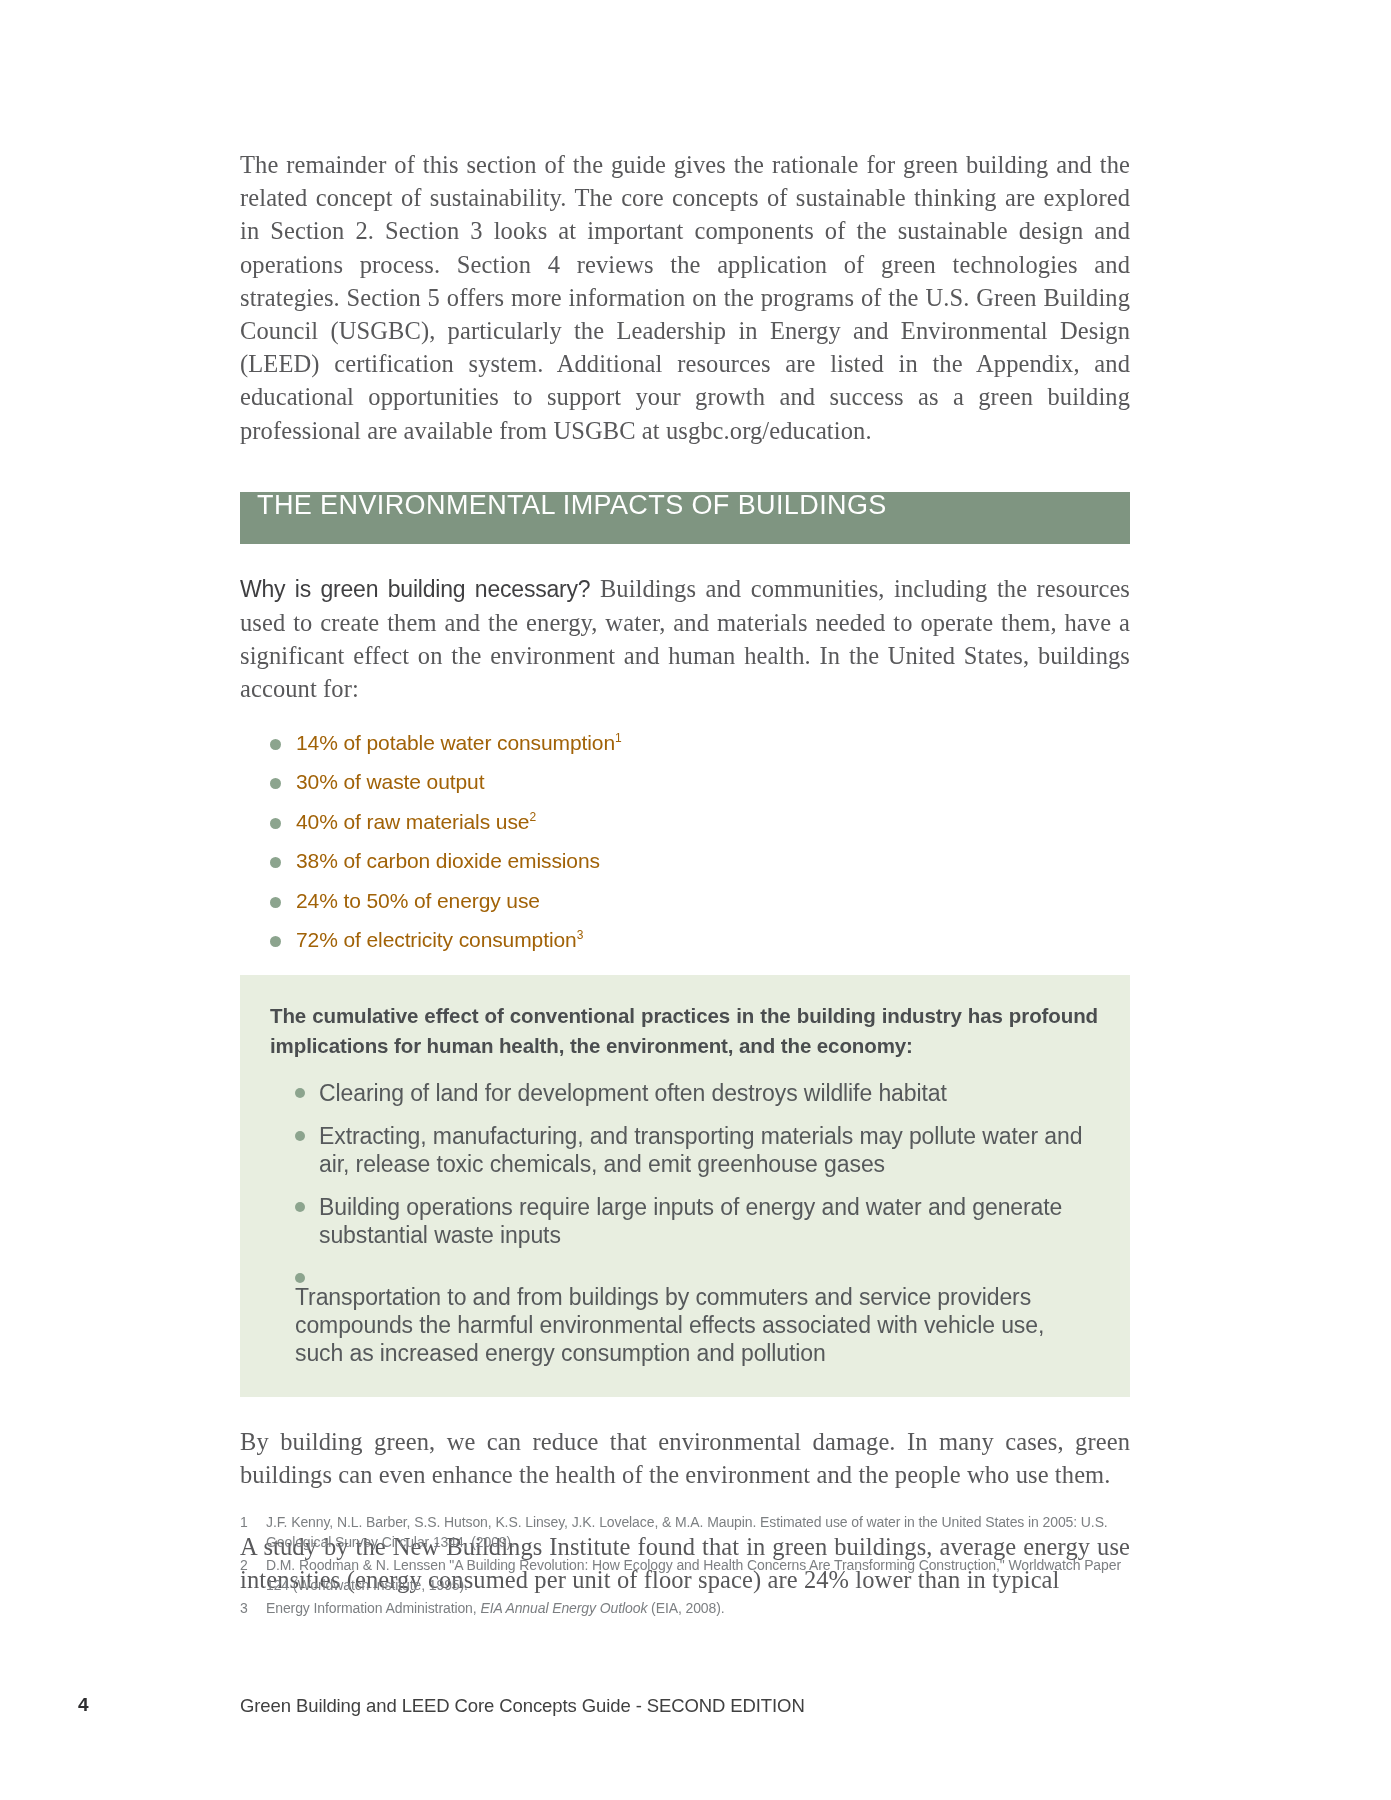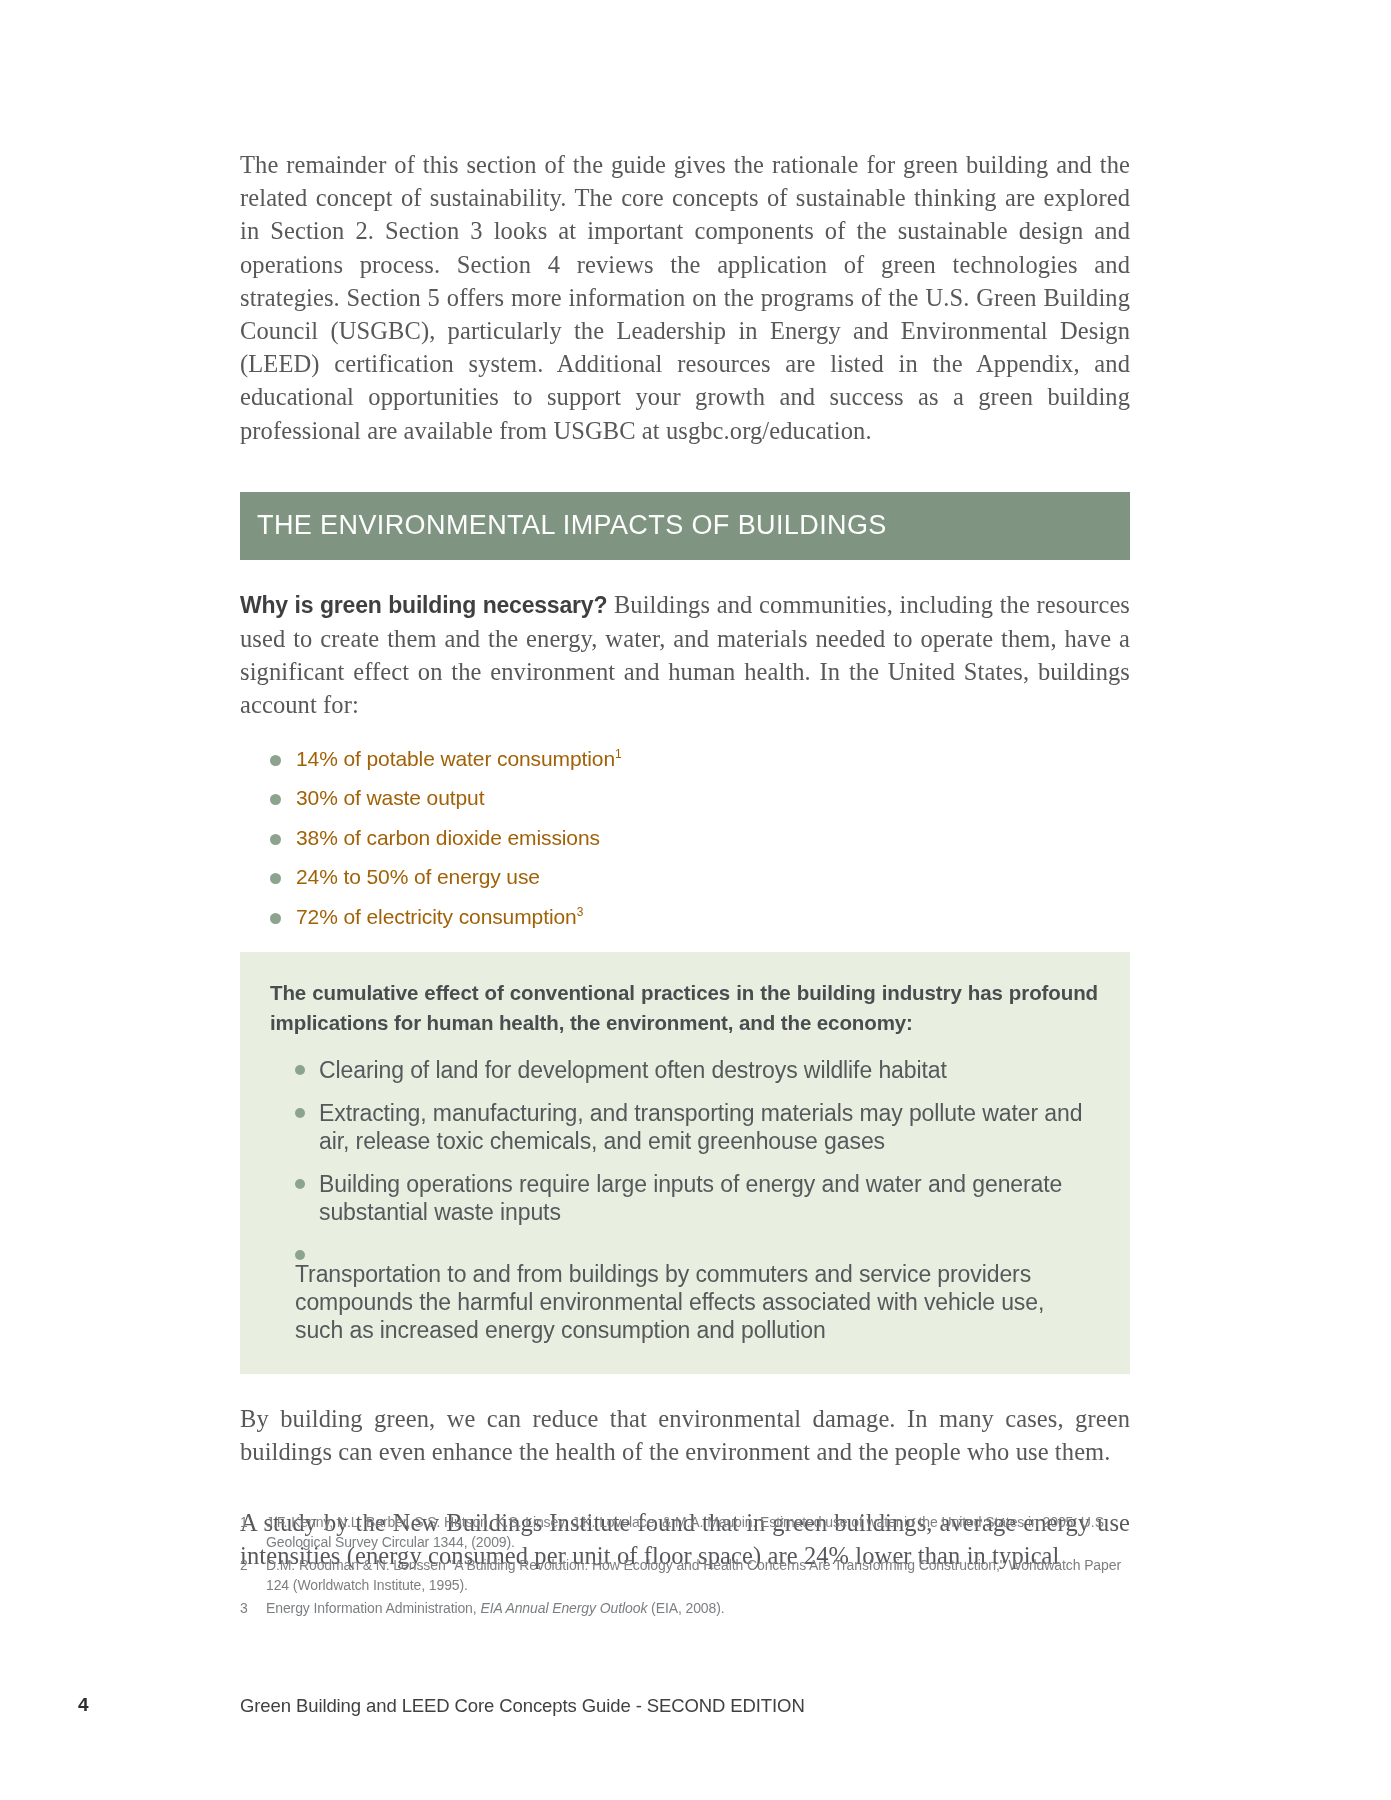--- a/index.html
+++ b/index.html
@@ -39,41 +39,41 @@
     letter-spacing: 0.1px;
   }
   .body-para .lnk {
     color: #58585a;
   }
 
   
   .section-banner {
     margin-top: 45px;
     background: #7f9581;
-    height: 68px;
+    height: 52px;
     display: flex;
-    align-items: center;
+    align-items: flex-start;
     padding-left: 17px;
   }
   .section-banner-title {
     font-family: "Liberation Sans", sans-serif;
     font-size: 27px;
     font-weight: 400;
     color: #ffffff;
     letter-spacing: 0.4px;
     line-height: 1;
   }
 
   
   .lead-para {
     margin-top: 28px;
   }
   .lead-in {
     font-family: "Liberation Sans", sans-serif;
-    font-weight: bold;
+    font-weight: normal;
     font-size: 23px;
     color: #3f3f41;
     letter-spacing: -0.2px;
   }
 
   
   .fact-list {
     margin: 24px 0 0 0;
     padding: 0;
     list-style: none;
@@ -227,20 +227,24 @@
     <p class="body-para lead-para"><span class="lead-in">Why is green building necessary?</span><span> Buildings and communities, including the resources used to create them and the energy, water, and materials needed to operate them, have a significant effect on the environment and human health. In the United States, buildings account for:</span></p>
 
     <ul class="fact-list">
       <li class="fact-item">
         <span class="dot"></span>
         <span class="fact-text"><span>14% of potable water consumption</span><sup>1</sup></span>
       </li>
       <li class="fact-item">
         <span class="dot"></span>
         <span class="fact-text"><span>30% of waste output</span><sup></sup></span>
+      </li>
+      <li class="fact-item">
+        <span class="dot"></span>
+        <span class="fact-text"><span>40% of raw materials use</span><sup>2</sup></span>
       </li>
       <li class="fact-item">
         <span class="dot"></span>
         <span class="fact-text"><span>38% of carbon dioxide emissions</span><sup></sup></span>
       </li>
       <li class="fact-item">
         <span class="dot"></span>
         <span class="fact-text"><span>24% to 50% of energy use</span><sup></sup></span>
       </li>
       <li class="fact-item">

